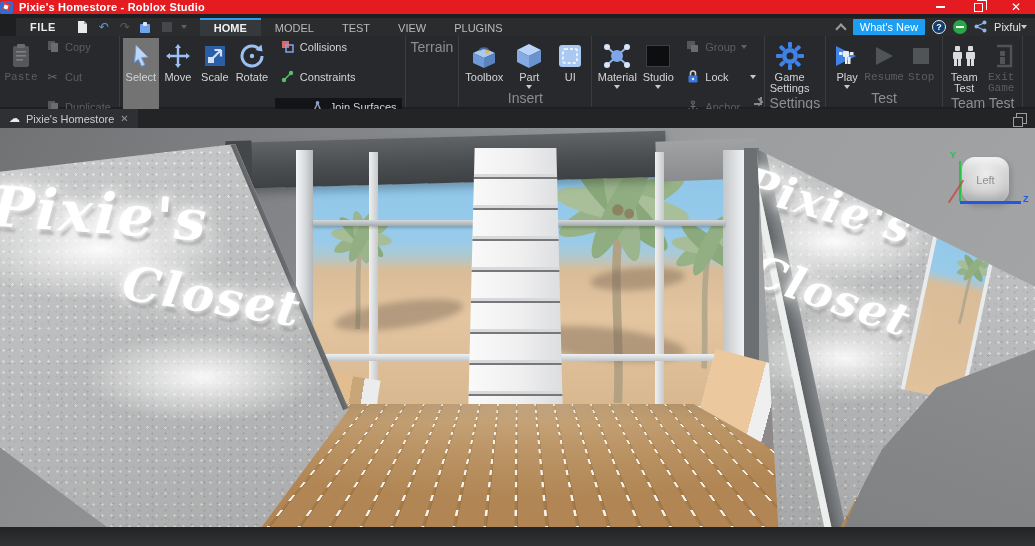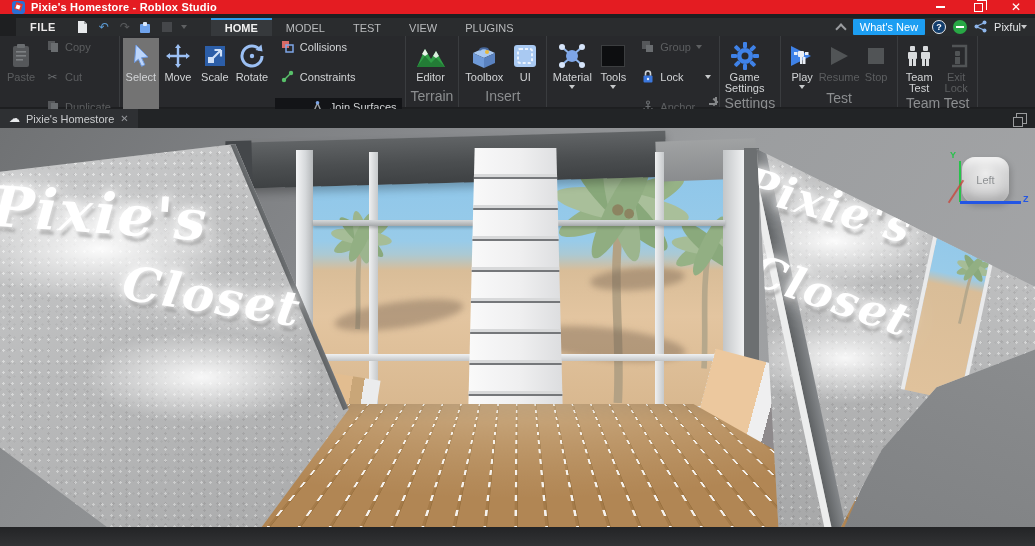--- a/index.html
+++ b/index.html
@@ -4,38 +4,38 @@
 <style>
   * { margin:0; padding:0; box-sizing:border-box; }
   html,body { background:#111; }
   .app {
     position:relative; width:1035px; height:546px; overflow:hidden;
     font-family:"Liberation Sans", sans-serif; background:#1e1f21;
     -webkit-font-smoothing:antialiased;
   }
   
   .titlebar { position:absolute; top:0; left:0; right:0; height:14px; background:#e41c22;
-    display:flex; align-items:center; padding-left:12px; color:#fff; }
+    display:flex; align-items:center; padding-left:0; color:#fff; }
   .studio-logo { width:13px; height:13px; border-radius:3px; background:#2a6fd4; position:relative; margin-right:6px; overflow:hidden; }
   .studio-logo::before { content:""; position:absolute; left:3px; top:2px; width:7px; height:7px; background:#e8352f; transform:rotate(18deg); }
   .studio-logo::after { content:""; position:absolute; left:4px; top:4px; width:4px; height:4px; background:#fff; transform:rotate(18deg); }
   .title-text { font-size:11px; font-weight:bold; letter-spacing:.2px; }
   .win-controls { margin-left:auto; display:flex; height:100%; }
   .win-btn { width:38px; height:100%; display:flex; align-items:center; justify-content:center; }
   .glyph-min { width:9px; height:2px; background:#fff; }
   .glyph-restore { width:9px; height:9px; border:1px solid #fff; position:relative; }
   .glyph-restore::before { content:""; position:absolute; left:2px; top:-4px; width:9px; height:9px; border:1px solid #fff; border-bottom:none; border-left:none; }
   .glyph-close { color:#fff; font-size:12px; line-height:1; }
   
   .menubar { position:absolute; top:18px; left:16px; right:0; height:18px; background:#2a2c2e;
     display:flex; align-items:stretch; color:#b9bbbd; font-size:11px; }
   .file-btn { display:flex; align-items:center; padding:0 14px; color:#eceaea; font-weight:bold; letter-spacing:.5px; }
   .qa-bar { display:flex; align-items:center; gap:7px; padding:0 6px; }
   .qa-icon { width:14px; height:14px; display:flex; align-items:center; justify-content:center; font-size:12px; }
-  .menu-tabs { display:flex; margin-left:18px;justify-content:flex-end; }
+  .menu-tabs { display:flex; margin-left:7px;justify-content:flex-end; }
   .menu-tab { display:flex; align-items:center; padding:0 14px; border-top:2px solid transparent; }
   .menu-tab.active { background:#36393c; border-top:2px solid #2f9ced; color:#f2f2f2; font-weight:bold; }
   .menu-right { margin-left:auto; display:flex; align-items:center; gap:7px; padding-right:8px; }
   .collapse-chevron { width:10px; height:10px; position:relative; }
   .collapse-chevron::before { content:""; position:absolute; left:1px; top:3px; width:6px; height:6px;
     border-left:2px solid #9b9da0; border-top:2px solid #9b9da0; transform:rotate(45deg); }
   .whats-new { background:#1c9ef2; color:#fff; font-size:11px; padding:2px 7px; border-radius:1px; }
   .help-badge { width:14px; height:14px; border-radius:50%; background:#123e6d; border:1.5px solid #e8eaec;
     color:#fff; font-size:9px; font-weight:bold; display:flex; align-items:center; justify-content:center; }
   .status-dot { width:14px; height:14px; border-radius:50%; background:#28a745; position:relative; }
@@ -48,21 +48,21 @@
   .ribbon { position:absolute; top:36px; left:0; right:0; height:72px; background:#28292c;
     display:flex; align-items:stretch; border-bottom:1px solid #1d1e20; }
   .section { display:flex; flex-direction:column; border-right:1px solid #3a3c3f; padding:2px 3px 0; position:relative; }
   .section-items { flex:1; display:flex; align-items:stretch; gap:1px; }
   .section-label { text-align:center; font-size:14px; color:#8c8e90; padding:1px 2px 3px; white-space:nowrap; }
   .btn-lg { width:44px; display:flex; flex-direction:column; align-items:center; padding-top:3px;
     color:#d2d4d6; font-size:11px; line-height:11px; text-align:center; }
   .btn-lg .ic { height:30px; display:flex; align-items:center; justify-content:center; }
   .btn-lg .lbl { margin-top:1px; }
   .btn-lg .caret { margin-top:2px; }
-  .btn-lg.disabled { color:#5c5e60; }
+  .btn-lg.disabled { color:#5c5e60;font-family:Liberation Mono, monospace; }
   .btn-lg.active { background:#737373; }
   .btn-lg.narrow { width:36px; }
   .sm-col { display:flex; flex-direction:column; justify-content:flex-end; gap:13px; }
   .btn-sm { display:flex; align-items:center; gap:5px; font-size:11px; color:#d2d4d6; padding:1px 5px; white-space:nowrap; }
   .btn-sm.disabled { color:#5c5e60; }
   .btn-sm.active { background:#131417;padding-left:35px; }
   .btn-sm .ic14 { width:15px; height:15px; display:flex; align-items:center; justify-content:center; font-size:12px; }
   .corner-expand { position:absolute; right:2px; bottom:2px; width:8px; height:8px;
     border-right:2px solid #86888a; border-bottom:2px solid #86888a; }
   .corner-expand::before { content:""; position:absolute; right:1px; bottom:1px; width:4px; height:4px;
@@ -366,49 +366,47 @@
                   <circle cx="10" cy="11" r="1.4" fill="#9ea1a4"></circle>
                 </svg>
               </span>
             <span>Join Surfaces</span>
           </div>
         </div>
       </div>
     </div>
 
     <div class="section">
-      <div class="section-items">
-        <div class="btn-lg">
-          <div class="ic">
-            <svg width="30" height="26" viewBox="0 0 30 26">
-                <path d="M1 24 L9 6 L15 16 L20 8 L29 24 Z" fill="#2f9e46"></path>
-                <path d="M9 6 L12 11 L9 13 L6 11 Z" fill="#e8f4ea"></path>
-                <path d="M20 8 L23 13 L20 15 L17 13 Z" fill="#dcefe0"></path>
-                <path d="M1 24 L9 13 L15 20 L20 15 L29 24 Z" fill="#237c36"></path>
-              </svg>
-          </div>
-          <div class="lbl">Editor</div>
-        </div>
-      </div>
       <div class="section-label">Terrain</div>
     </div>
 
     <div class="section">
       <div class="section-items">
         <div class="btn-lg">
           <div class="ic">
             <svg width="30" height="26" viewBox="0 0 30 26">
                 <path d="M4 10 L15 5 L26 10 L15 15 Z" fill="#a9c9f2"></path>
                 <path d="M4 10 V20 L15 25 V15 Z" fill="#6f9ad8"></path>
                 <path d="M26 10 V20 L15 25 V15 Z" fill="#5a82c0"></path>
                 <path d="M11 7.5 C11 4.5 19 4.5 19 7.5" stroke="#47689c" stroke-width="2" fill="none"></path>
                 <circle cx="18" cy="9" r="2" fill="#e8b93c"></circle>
               </svg>
           </div>
           <div class="lbl">Toolbox</div>
+        </div>
+        <div class="btn-lg">
+          <div class="ic">
+            <svg width="28" height="28" viewBox="0 0 28 28">
+                <path d="M14 2 L26 8 L14 14 L2 8 Z" fill="#b9d4f7"></path>
+                <path d="M2 8 V20 L14 26 V14 Z" fill="#84abe4"></path>
+                <path d="M26 8 V20 L14 26 V14 Z" fill="#6b93cf"></path>
+              </svg>
+          </div>
+          <div class="lbl">Part</div>
+          <div class="caret"></div>
         </div>
         <div class="btn-lg narrow">
           <div class="ic">
             <svg width="26" height="26" viewBox="0 0 26 26">
                 <rect x="2" y="2" width="22" height="22" rx="3" fill="#a9c9f2"></rect>
                 <rect x="6" y="6" width="14" height="14" rx="2" fill="none" stroke="#eaf2fd" stroke-width="2" stroke-dasharray="3 2"></rect>
               </svg>
           </div>
           <div class="lbl">UI</div>
         </div>
@@ -429,21 +427,21 @@
                 <circle cx="25" cy="23" r="3" fill="#d7e5fa"></circle>
               </svg>
           </div>
           <div class="lbl">Material</div>
           <div class="caret"></div>
         </div>
         <div class="btn-lg narrow">
           <div class="ic">
               <div class="swatch"></div>
             </div>
-          <div class="lbl">Tools</div>
+          <div class="lbl">Studio</div>
           <div class="caret"></div>
         </div>
         <div class="sm-col" style="margin-left:3px">
           <div class="btn-sm disabled">
             <span class="ic14">
                 <svg width="13" height="13" viewBox="0 0 13 13">
                   <rect x="1" y="1" width="8" height="8" fill="#55575a"></rect>
                   <rect x="5" y="5" width="7" height="7" fill="#696c6f"></rect>
                 </svg>
               </span>
@@ -557,21 +555,21 @@
           <div class="lbl">Team Test</div>
         </div>
         <div class="btn-lg narrow disabled">
           <div class="ic">
             <svg width="24" height="24" viewBox="0 0 24 24">
                 <path d="M8 2 H22 V22 H8" stroke="#515456" stroke-width="2.4" fill="none"></path>
                 <rect x="11" y="7" width="5" height="5" rx="1" fill="#515456"></rect>
                 <rect x="11" y="13" width="5" height="7" fill="#515456"></rect>
               </svg>
           </div>
-          <div class="lbl">Exit Lock</div>
+          <div class="lbl">Exit Game</div>
         </div>
       </div>
       <div class="section-label">Team Test</div>
     </div>
   </div>
 
   <div class="doc-tabs">
     <div class="doc-tab">
       <span class="cloud">☁</span>
       <span>Pixie's Homestore</span>

